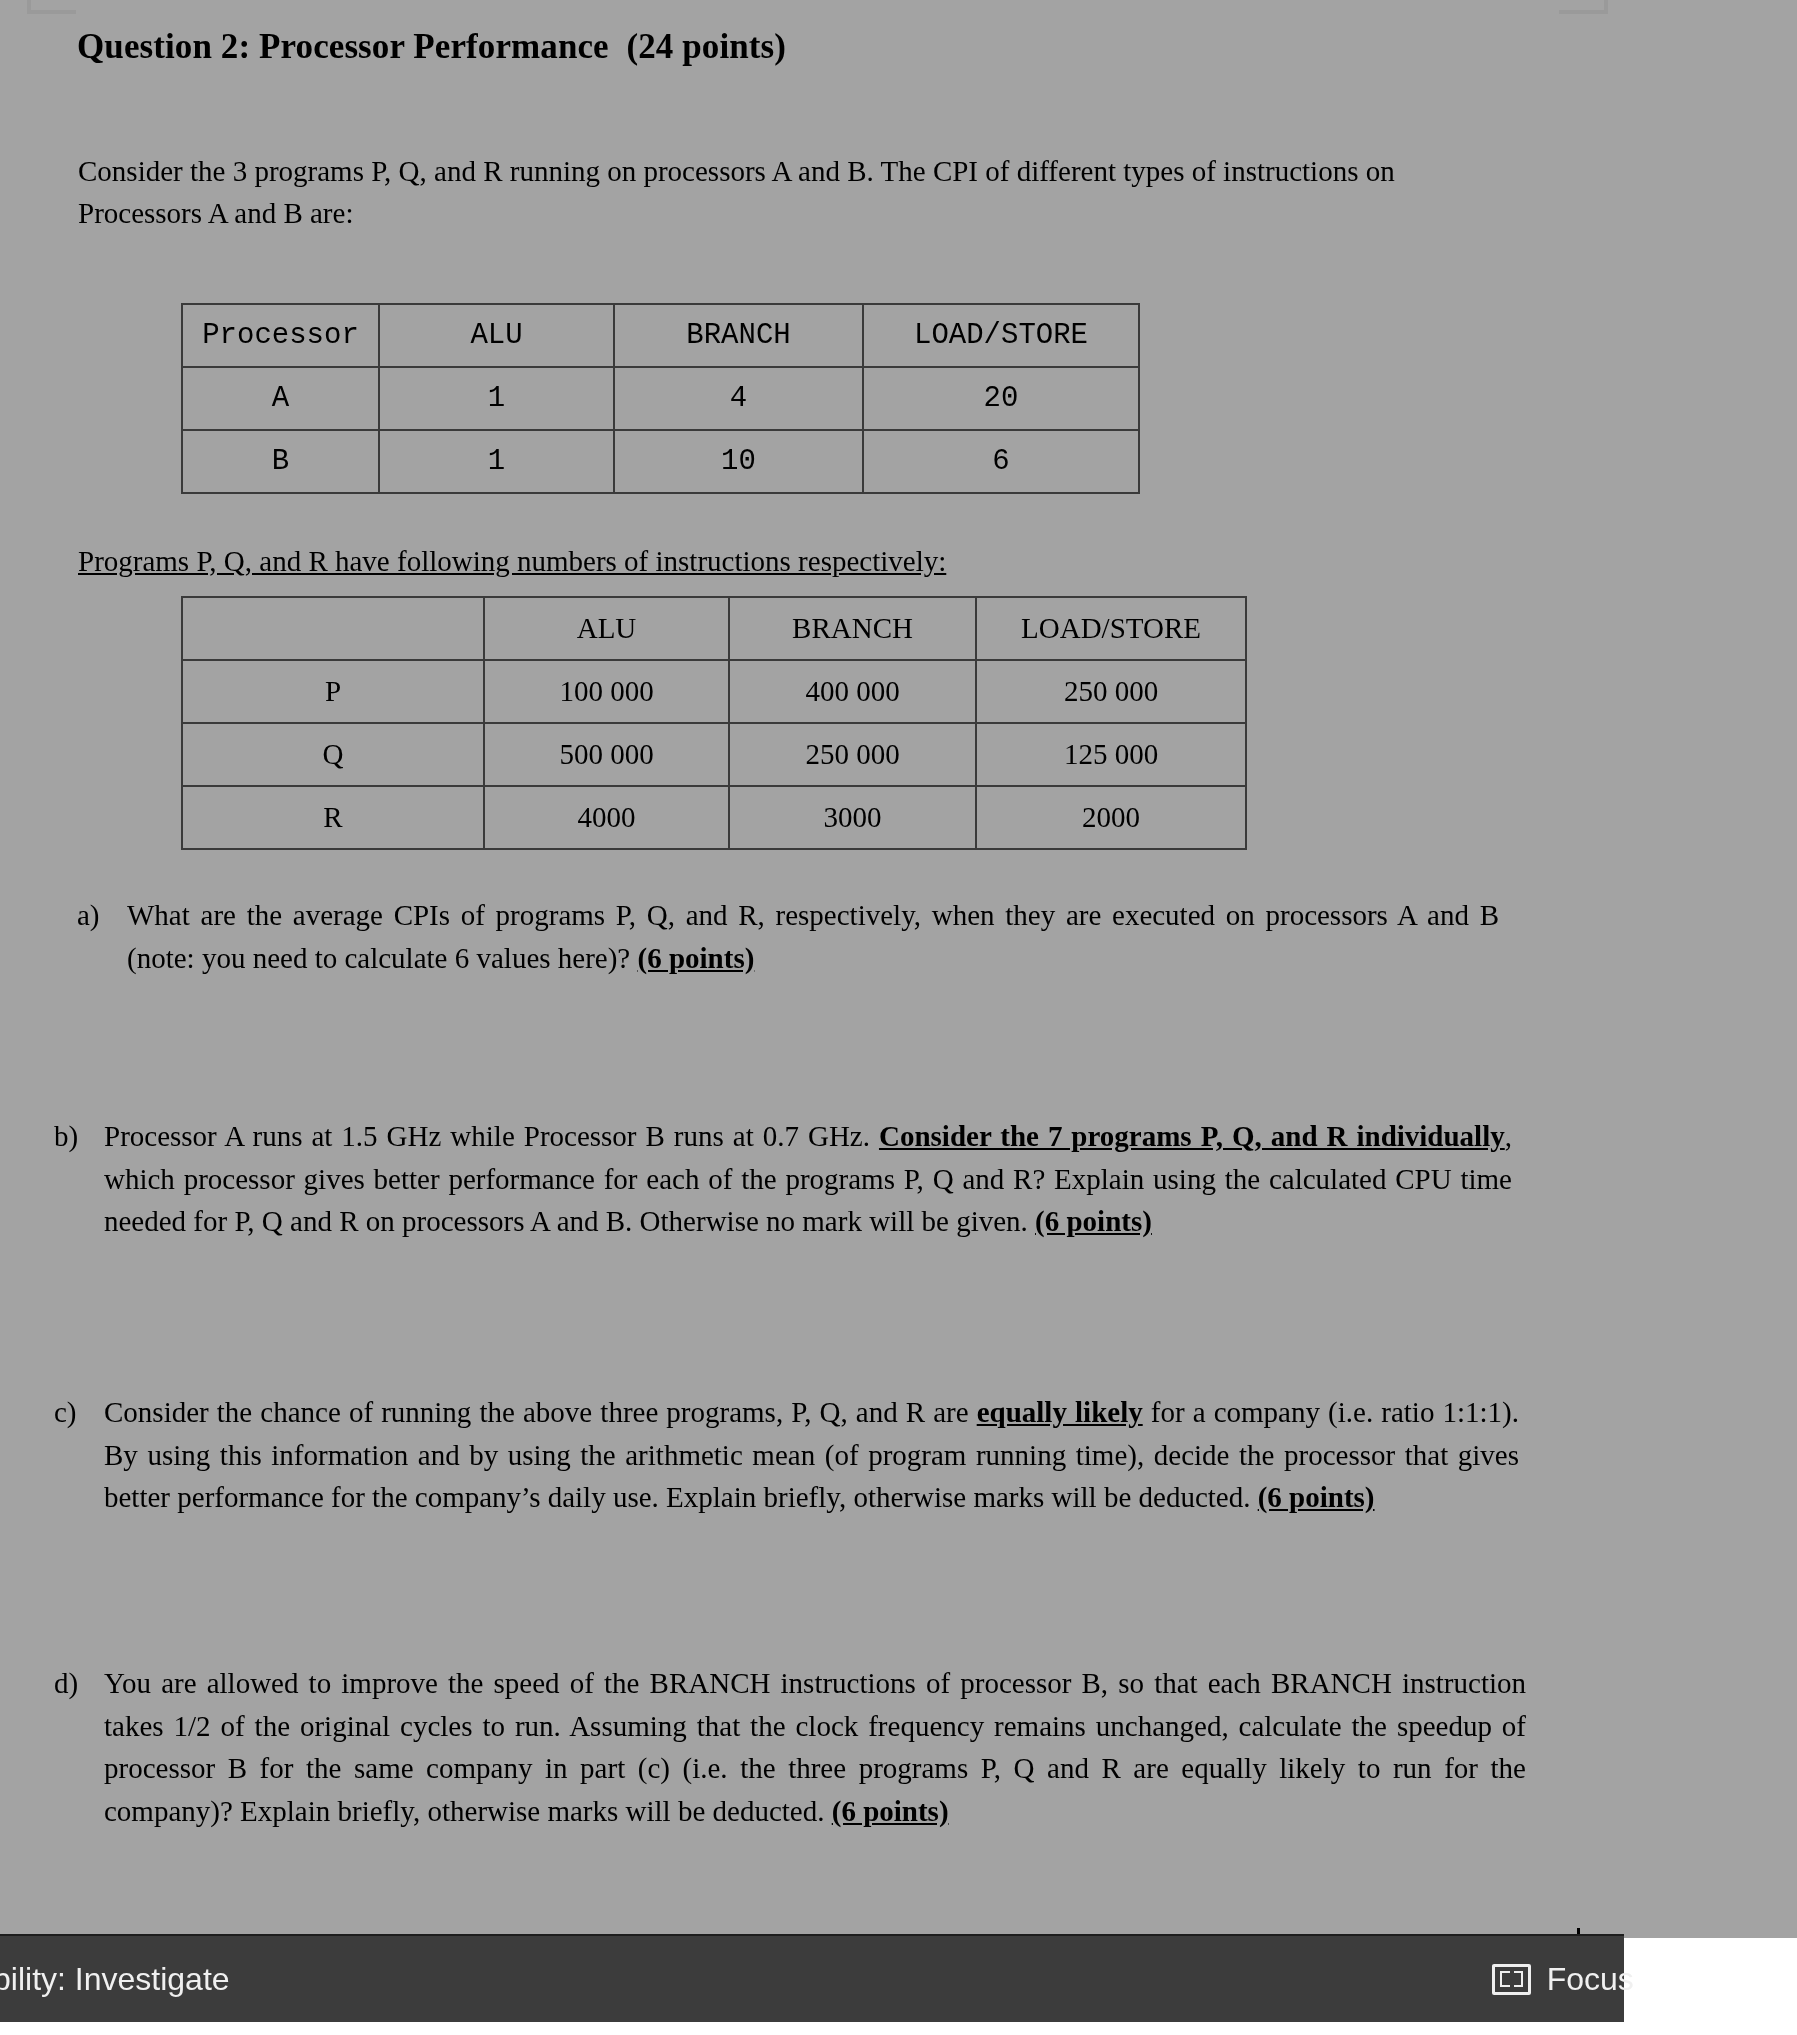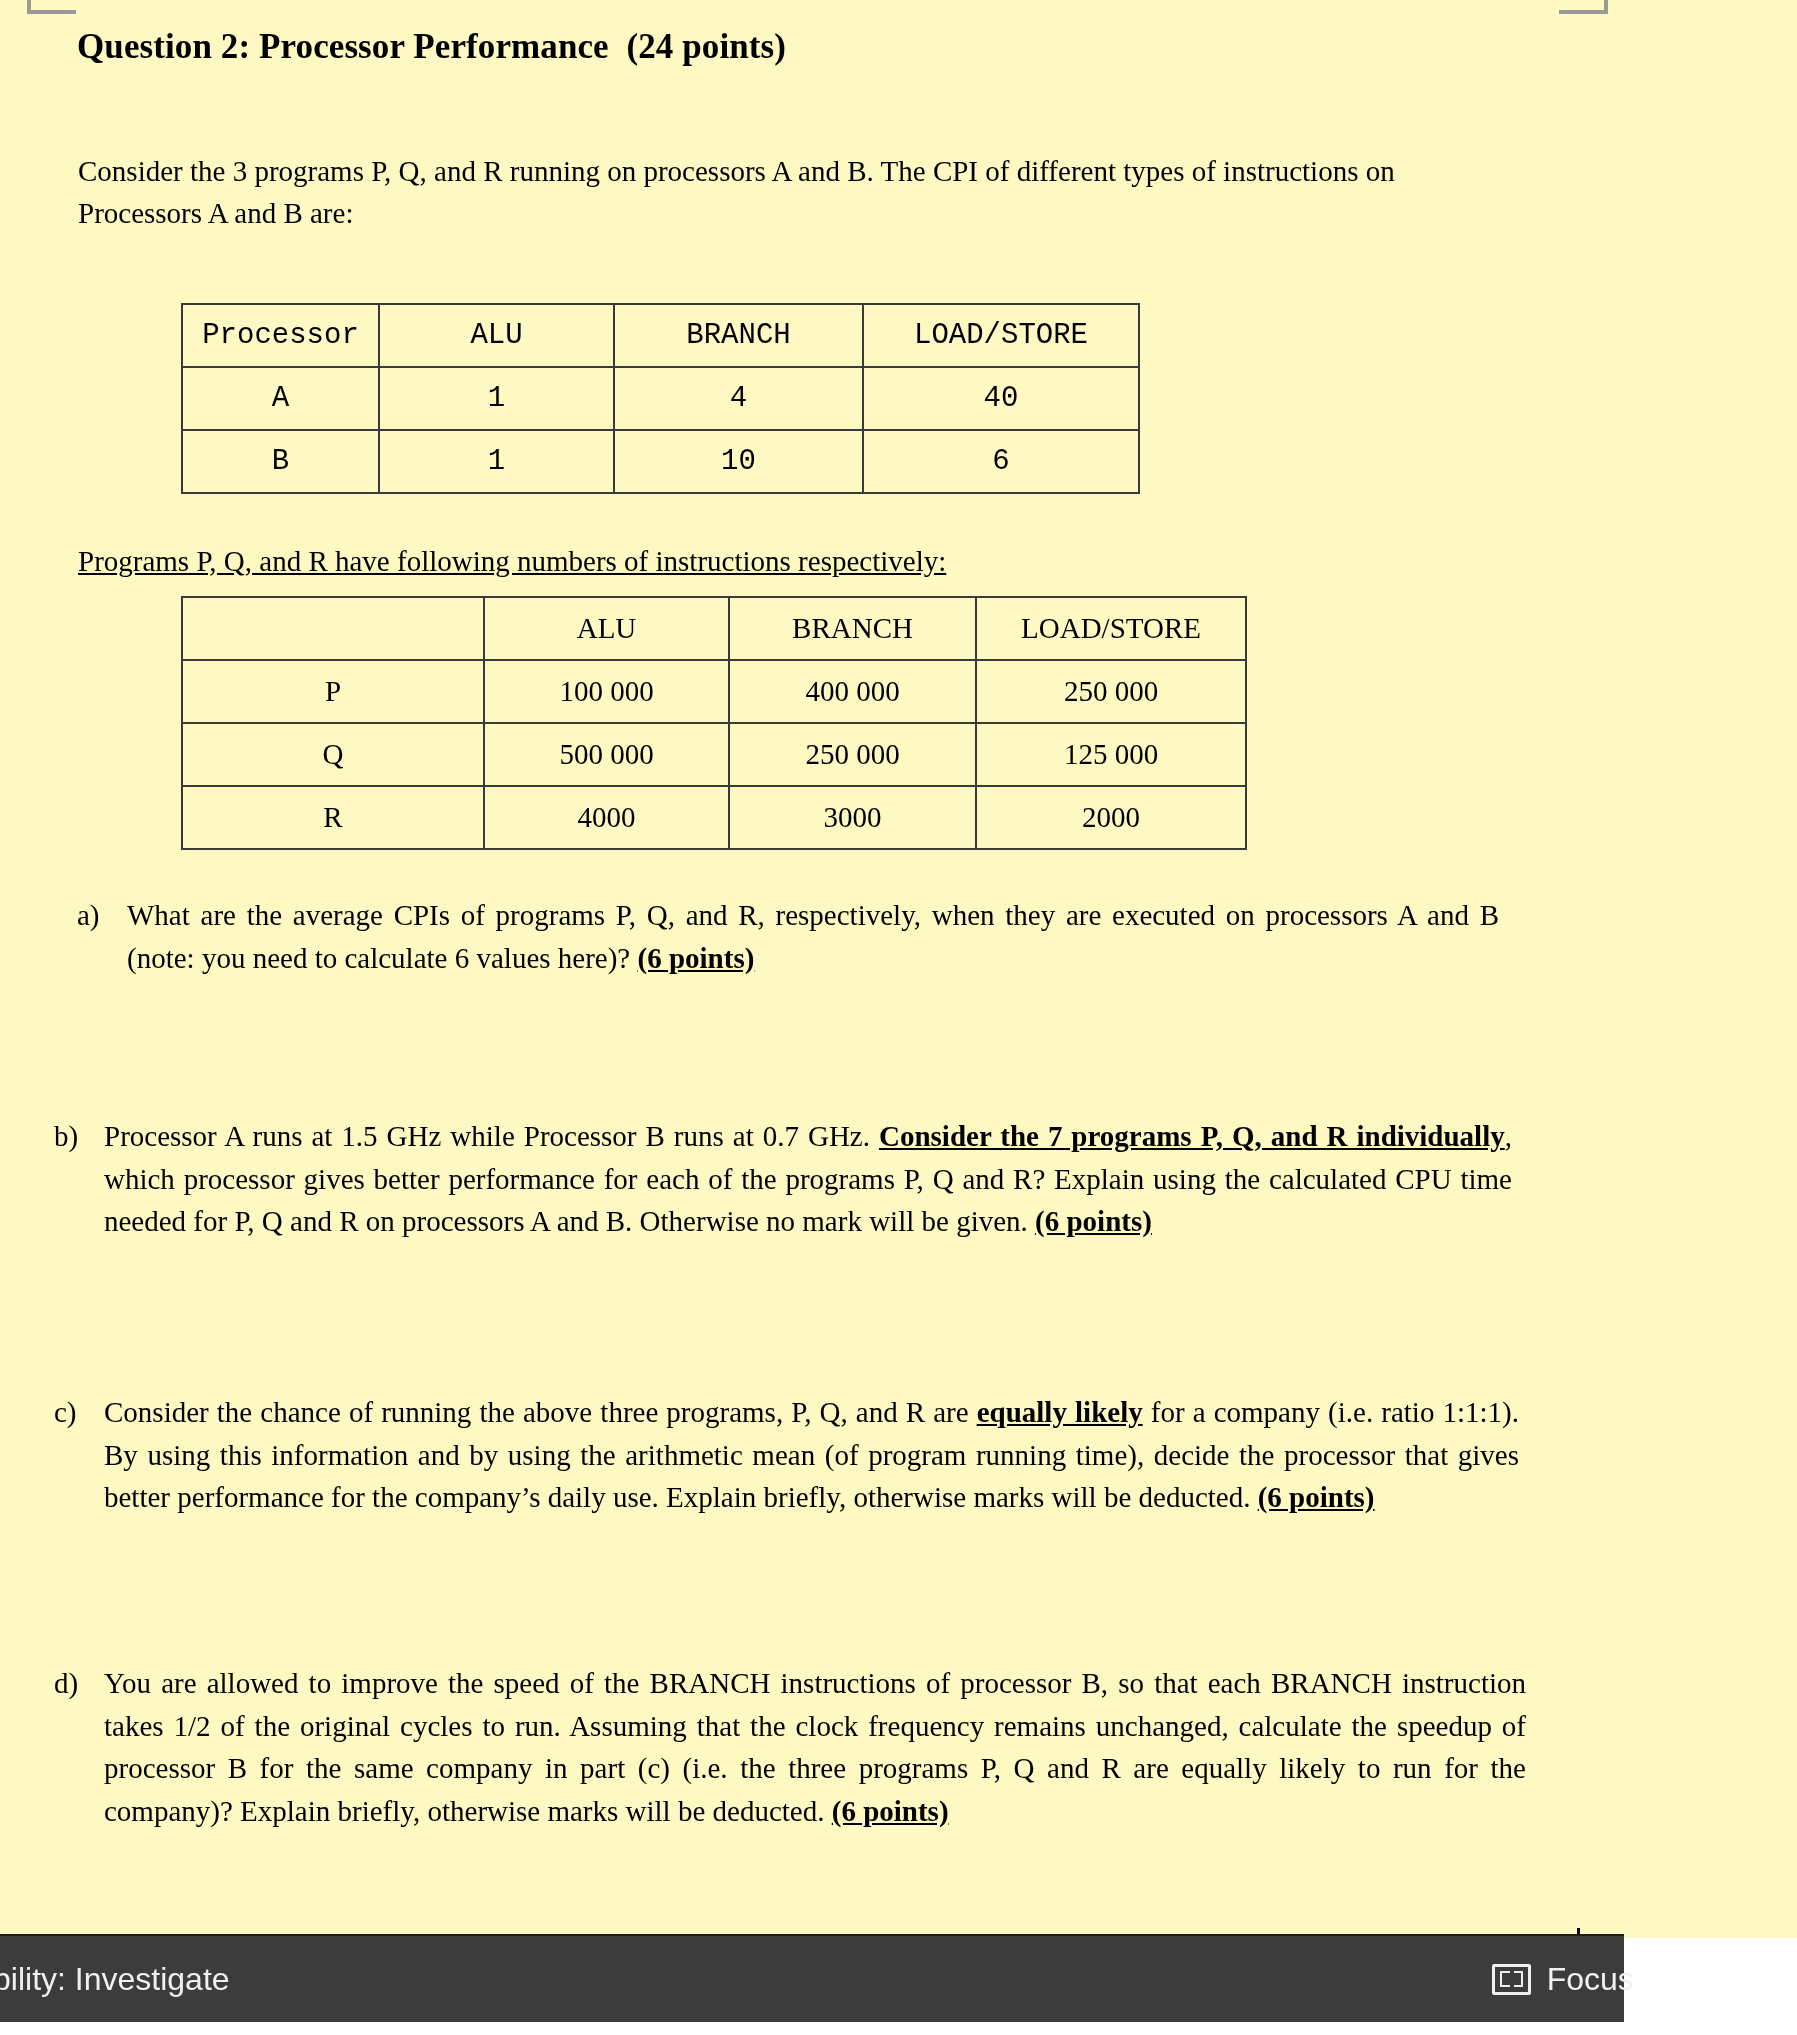--- a/index.html
+++ b/index.html
@@ -14,21 +14,21 @@
     overflow: hidden;
     position: relative;
   }
 
   
   #page {
     position: absolute;
     left: 0; top: 0;
     width: 1798px;
     height: 1938px;
-    background: #fef9c3;
+    background: #a3a3a3;
   }
 
   
   .margin-mark {
     position: absolute;
     width: 45px;
     height: 24px;
     pointer-events: none;
   }
   .margin-mark.tl {
@@ -240,21 +240,21 @@
         <tr>
           <td>Processor</td>
           <td>ALU</td>
           <td>BRANCH</td>
           <td>LOAD/STORE</td>
         </tr>
         <tr>
           <td>A</td>
           <td>1</td>
           <td>4</td>
-          <td>40</td>
+          <td>20</td>
         </tr>
         <tr>
           <td>B</td>
           <td>1</td>
           <td>10</td>
           <td>6</td>
         </tr>
       </tbody>
     </table>
 

